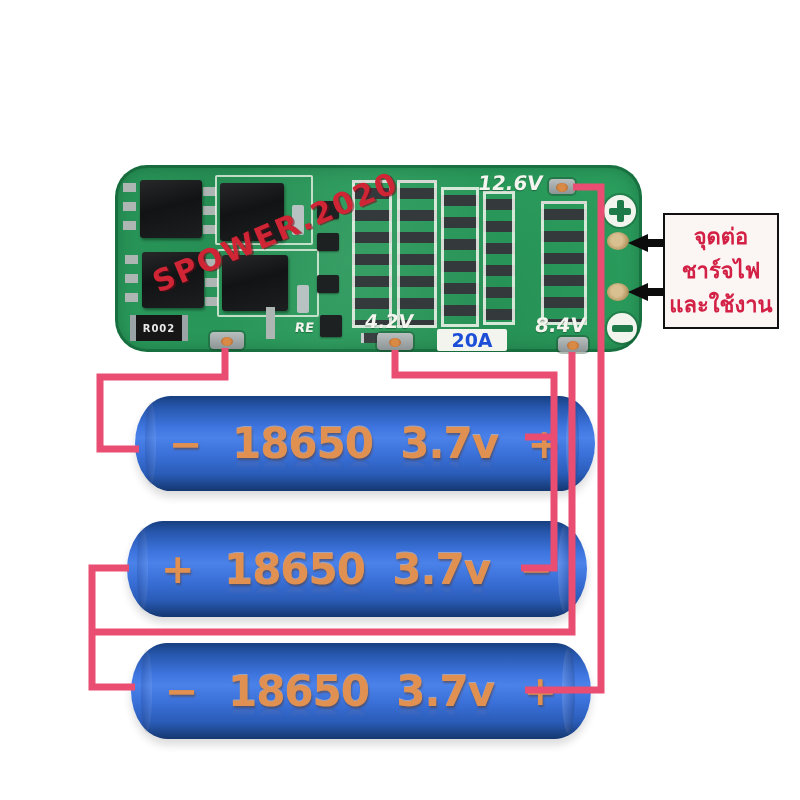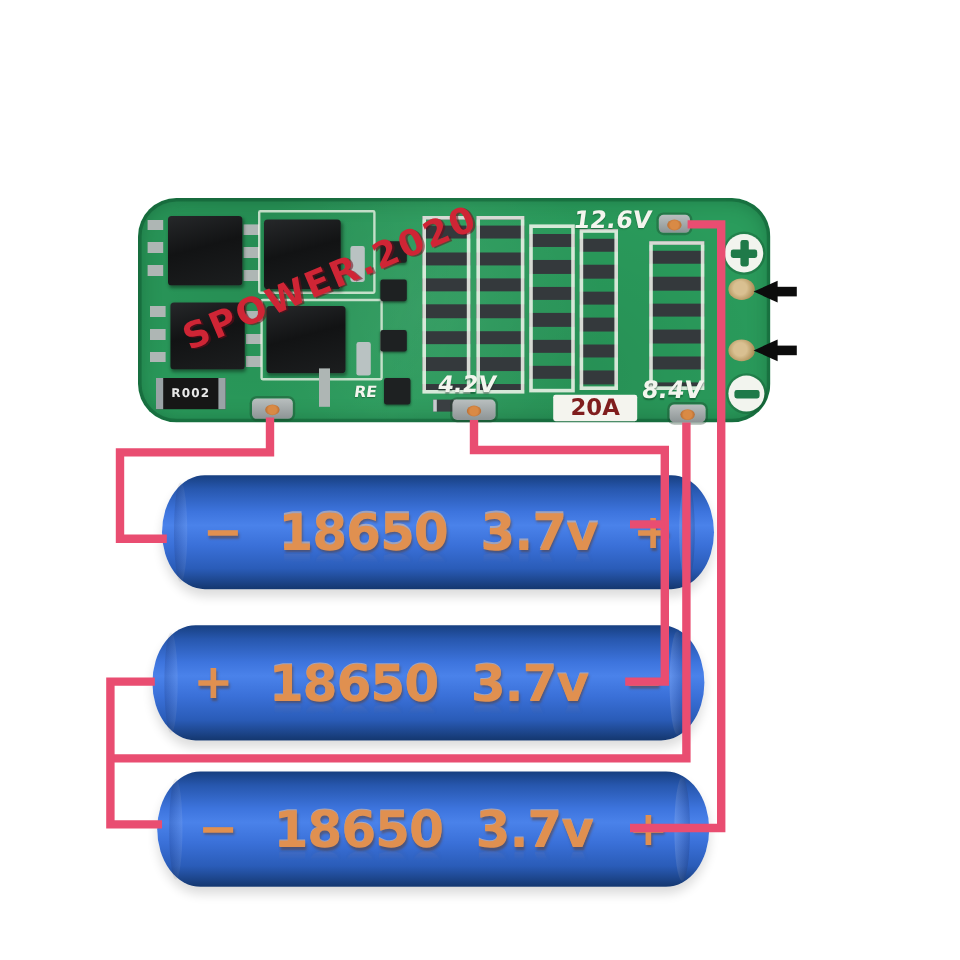--- a/index.html
+++ b/index.html
@@ -29,22 +29,22 @@
   .silk-outline{border:2px solid rgba(245,247,238,.75);border-radius:2px;}
   .smd-box{border:3px solid rgba(245,247,238,.85);
            background:repeating-linear-gradient(180deg,rgba(0,0,0,0) 0 5px,#34393c 5px 16px,rgba(0,0,0,0) 16px 22px);}
   .chipb{background:#1e2122;border-radius:2px;box-shadow:0 1px 2px rgba(0,0,0,.4);}
   .chips{background:#3a3f42;border-left:3px solid #c6cbce;border-right:3px solid #c6cbce;}
   .resistor{background:#161616;border-left:6px solid #9aa3a6;border-right:6px solid #9aa3a6;
             color:#e8e8e8;font-size:10px;font-weight:bold;display:flex;align-items:center;
             justify-content:center;letter-spacing:1px;}
   .silk{color:var(--silkscreen);font-weight:bold;transform:skewX(-8deg);
         text-shadow:0 1px 1px rgba(0,40,20,.4);}
-  .label20a{background:#f4f4ee;color:#7f1d1d;font-weight:bold;font-size:19px;display:flex;
-            align-items:center;justify-content:center;border-radius:2px;margin-left:24px;}
+  .label20a{background:#f4f4ee;color:#1d4ed8;font-weight:bold;font-size:19px;display:flex;
+            align-items:center;justify-content:center;border-radius:2px;}
   .padb{background:linear-gradient(180deg,#b9bfbf,#8d9495);border-radius:4px;
         box-shadow:0 0 0 2px rgba(30,60,40,.35);}
   .padb::after{content:"";position:absolute;left:50%;top:50%;width:12px;height:9px;margin:-4px 0 0 -6px;
         background:radial-gradient(circle,#d98a45 0 45%,#a55c28 100%);border-radius:50%;}
   .padside{background:radial-gradient(circle at 45% 45%,#d9c091 0 35%,#b3965f 70%,#8d713f 100%);
         border-radius:50%;}
   .screw{background:#f2f4ee;border-radius:50%;box-shadow:0 0 0 2px rgba(20,80,45,.35);}
   .screw .bh,.screw .bv{position:absolute;background:#1f7a49;}
   .screw .bh{left:15%;right:15%;top:50%;height:7px;margin-top:-3.5px;border-radius:2px;}
   .screw .bv{top:15%;bottom:15%;left:50%;width:7px;margin-left:-3.5px;border-radius:2px;}
@@ -139,20 +139,25 @@
         <span class="bh"></span>
         <span class="bv"></span>
       </div>
     <div class="screw" style="left:492px;top:148px;width:30px;height:30px;">
         <span class="bh"></span>
       </div>
 
     <div class="watermark">SPOWER.2020</div>
   </div>
 
+  <div class="note">
+    <span>จุดต่อ</span>
+    <span>ชาร์จไฟ</span>
+    <span>และใช้งาน</span>
+  </div>
 
   <div class="battery" style="left:135px;top:396px;">
     <span class="term">−</span>
     <span class="blabel">18650  3.7v</span>
     <span class="term">+</span>
   </div>
   <div class="battery" style="left:127px;top:521px;height:96px;">
     <span class="term">+</span>
     <span class="blabel">18650  3.7v</span>
     <span class="term">−</span>

